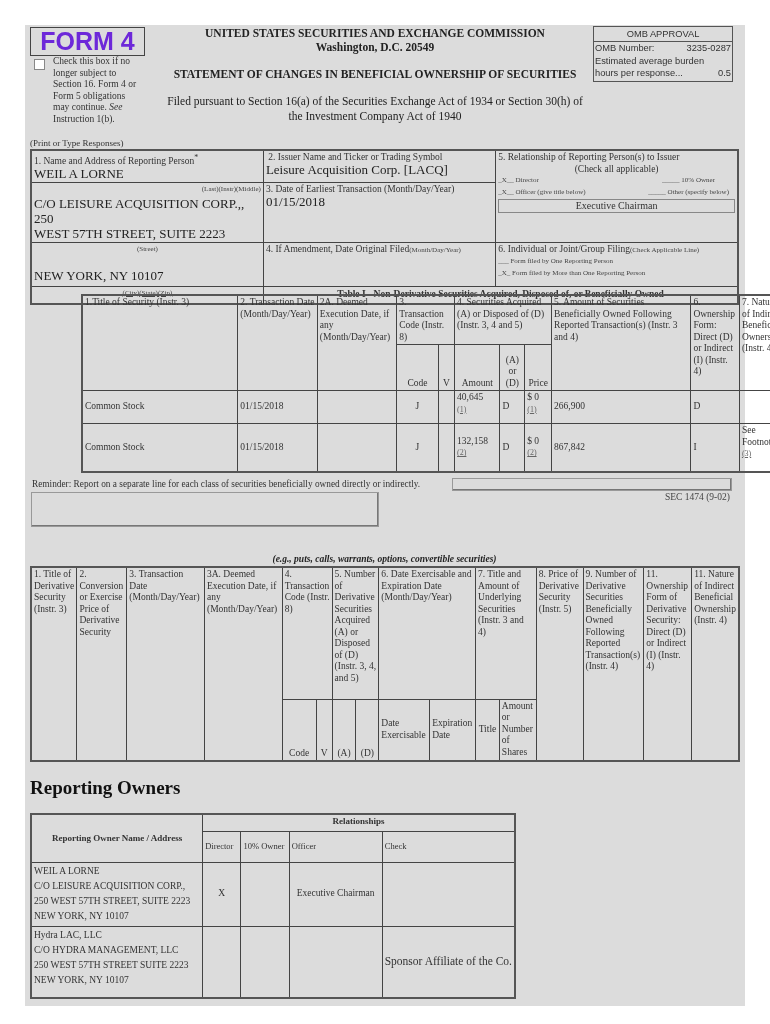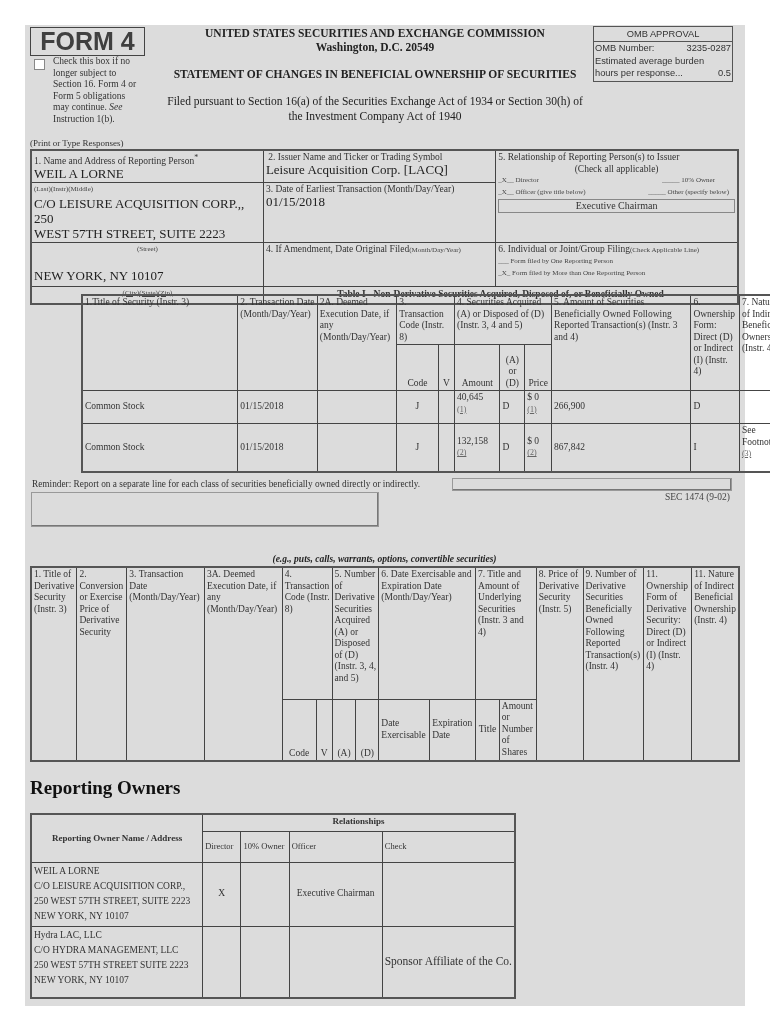--- a/index.html
+++ b/index.html
@@ -1,19 +1,19 @@
 <!DOCTYPE html>
 <html><head>
 <meta charset="utf-8">
 <style>
   html, body { margin:0; padding:0; background:#ffffff; }
   body { width:770px; height:1024px; position:relative; overflow:hidden; font-family:"Liberation Serif", serif; color:#222; }
   .page { position:absolute; left:25px; top:25px; width:720px; height:981px; background:#dcdcdc; }
   .abs { position:absolute; }
-  .form4-box { position:absolute; left:5px; top:2px; width:113px; height:27px; border:1px solid #444; background:#dcdcdc; font-family:"Liberation Sans", sans-serif; font-weight:bold; font-size:25px; text-align:center; line-height:27px; color:#404040; }
+  .form4-box { position:absolute; left:5px; top:2px; width:113px; height:27px; border:1px solid #444; background:#dcdcdc; font-family:"Liberation Sans", sans-serif; font-weight:bold; font-size:25px; text-align:center; line-height:27px; color:#6d28d9; }
   .checkbox { position:absolute; left:9px; top:34px; width:9px; height:9px; background:#fff; border:1px solid #888; }
   .check-text { position:absolute; left:28px; top:31px; width:90px; font-size:9.5px; line-height:11.5px; color:#333; }
   .hdr { position:absolute; text-align:center; color:#222; }
   .omb { position:absolute; left:568px; top:1px; width:138px; height:54px; border:1px solid #555; font-family:"Liberation Sans", sans-serif; font-size:9.3px; color:#333; }
   .omb .title { border-bottom:1px solid #555; text-align:center; height:14px; line-height:14px; }
   .omb .row { display:flex; justify-content:space-between; padding:0 1px; height:12.5px; line-height:12.5px; }
   table { border-collapse:collapse; }
   .t { position:absolute; border:2px solid #555; }
   .t td { border:1px solid #444; vertical-align:top; padding:1px 2px; font-size:9.5px; line-height:11.5px; color:#333; }
   .small { font-size:7px; color:#444; }
@@ -87,21 +87,21 @@
         </div>
         <div class="small" style="display:flex; justify-content:space-between; padding-right:6px;">
           <span>_X__ Officer (give title below)</span>
           <span>_____ Other (specify below)</span>
         </div>
         <div class="center" style="border:1px solid #888; font-size:10px; margin-top:1px;">Executive Chairman</div>
       </td>
     </tr>
     <tr style="height:44px;">
       <td>
-        <div class="small" style="display:flex; justify-content:flex-start;">
+        <div class="small" style="display:flex; justify-content:flex-end;">
           <span>(Last)</span>
           <span>(Instr)</span>
           <span>(Middle)</span>
         </div>
         <div class="big" style="line-height:15px;">C/O LEISURE ACQUISITION CORP.,, 250</div>
         <div class="big" style="line-height:15px;">WEST 57TH STREET, SUITE 2223</div>
       </td>
       <td>
         <span>3. Date of Earliest Transaction (Month/Day/Year)</span><br>
         <span class="big">01/15/2018</span>

